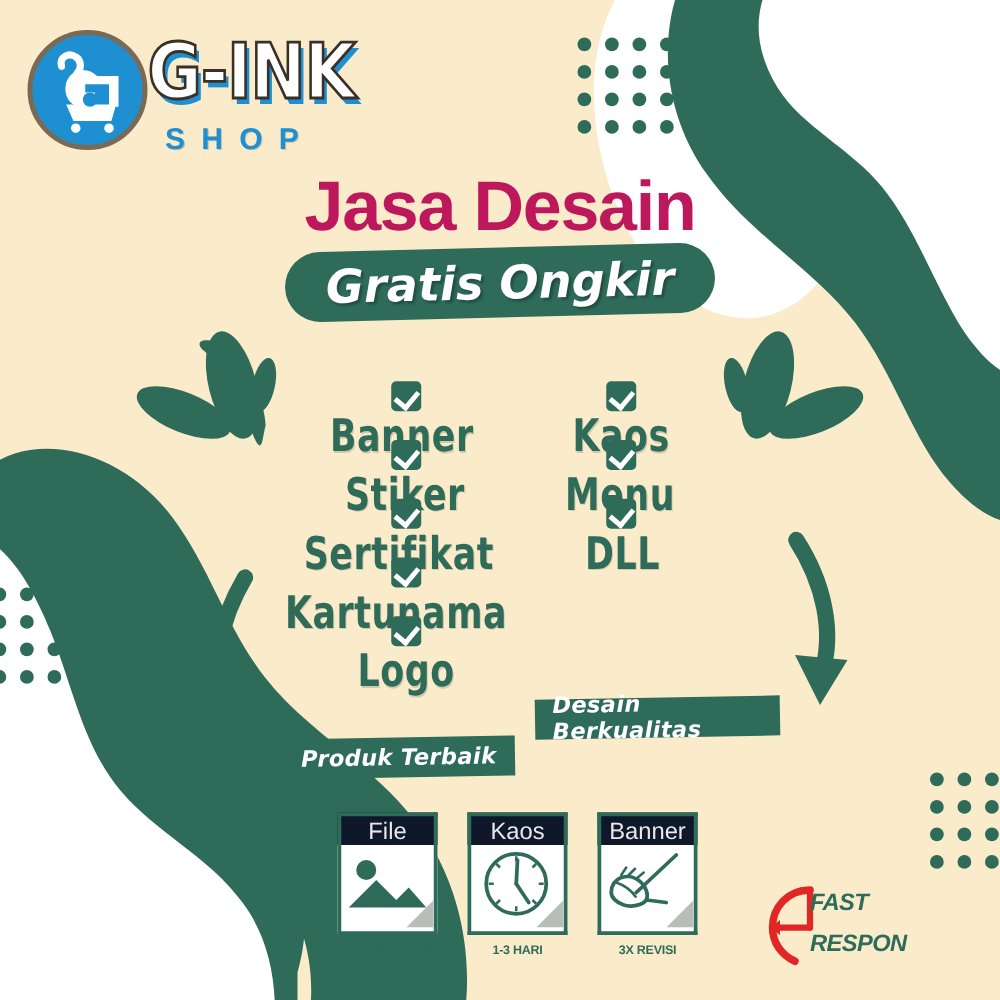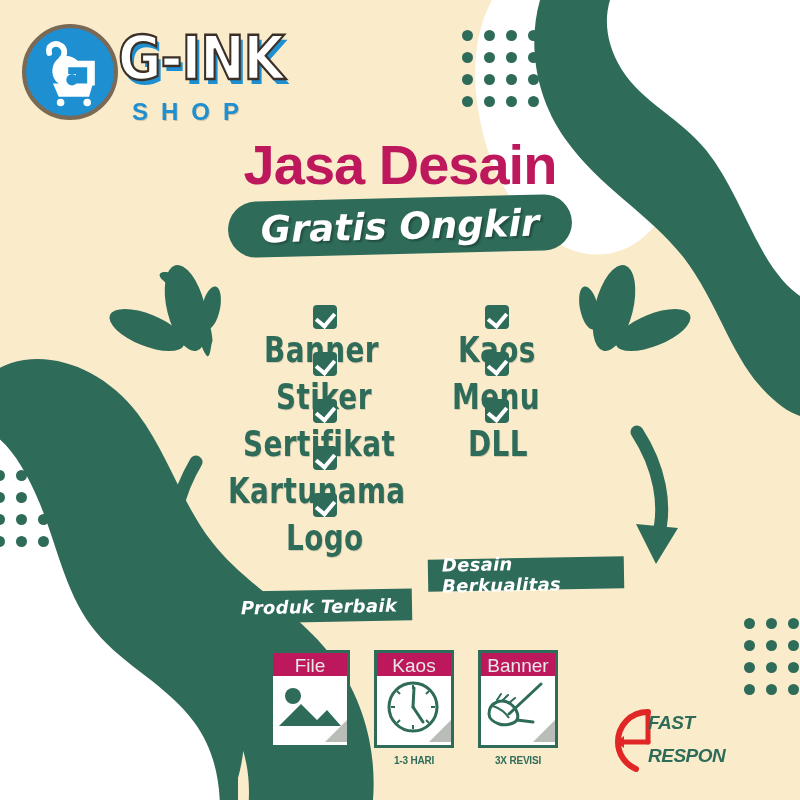--- a/index.html
+++ b/index.html
@@ -102,21 +102,21 @@
     color:#ffffff; letter-spacing:.3px;
     padding:0 14px;
   }
   #badge-produk  { left:226px; top:590px; width:186px; height:32px; transform:rotate(-1deg); }
   #badge-desain  { left:428px; top:558px; width:196px; height:32px; transform:rotate(-1deg); }
 
   
   #cards { position:absolute; left:270px; top:650px; width:320px; height:130px; display:flex; gap:24px; }
   .card { width:80px; position:relative; }
   .card-head {
-    height:26px; background:#be185d; color:#e8e8e8;
+    height:26px; background:#0f172a; color:#e8e8e8;
     font-family:"Liberation Sans", sans-serif;
     font-size:19px; text-align:center; line-height:26px;
     border-left:3px solid #2e6b59; border-right:3px solid #2e6b59;
     border-top:3px solid #2e6b59;
   }
   .card-body {
     height:72px; background:#ffffff;
     border-left:3px solid #2e6b59; border-right:3px solid #2e6b59;
     border-bottom:3px solid #2e6b59;
     position:relative; overflow:hidden;

